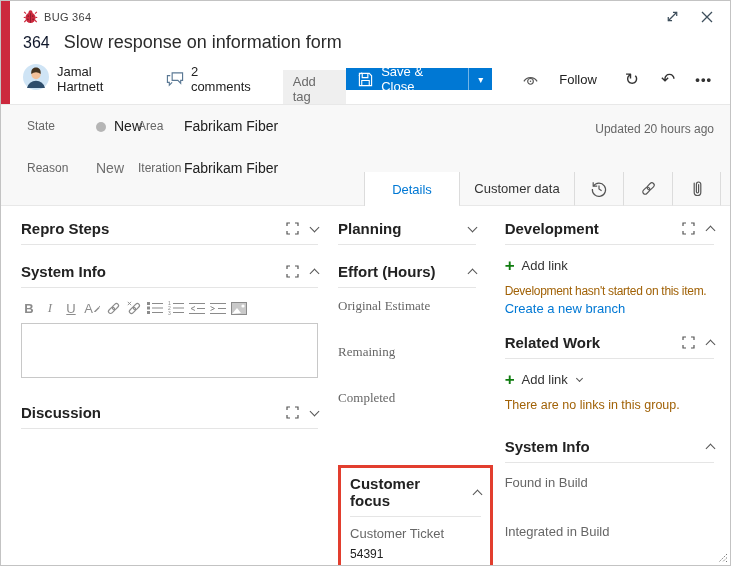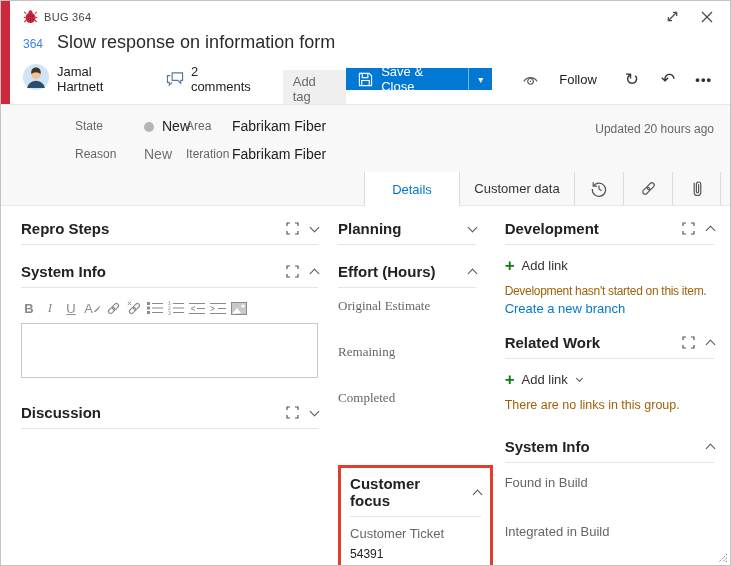--- a/index.html
+++ b/index.html
@@ -11,21 +11,21 @@
   *{box-sizing:border-box;}
   .red-stripe{position:absolute;left:0;top:0;width:9px;height:103px;background:#cc293d;}
 
   
   .hdr{height:103px;padding:8px 16px 0 22px;}
   .hdr-row1{display:flex;align-items:center;}
   .wi-type{font-size:11px;color:#424242;margin-left:6px;letter-spacing:.3px;}
   .hdr-win-icons{margin-left:auto;display:flex;align-items:center;gap:20px;}
   .win-btn{display:flex;align-items:center;cursor:pointer;}
   .hdr-row2{display:flex;align-items:baseline;margin-top:8px;}
-  .wi-id{font-size:12px;color:#3b82f6;}
+  .wi-id{font-size:16px;color:#0f172a;}
   .wi-title{font-size:18px;color:#2b2b2b;margin-left:14px;}
   .hdr-row3{display:flex;align-items:center;margin-top:11px;height:30px;}
   .assignee{display:flex;align-items:flex-start;}
   .assignee-name{font-size:13px;margin-left:8px;}
   .comments{display:flex;align-items:center;margin-left:28px;}
   .comments-text{font-size:13px;margin-left:7px;}
   .add-tag{margin-left:24px;background:#efefef;color:#6a6a6a;font-size:13px;
     padding:4px 10px;cursor:pointer;margin-top:20px;}
   .save-group{margin-left:auto;display:flex;height:22px;}
   .save-main{background:#0078d4;color:#fff;font-size:13px;display:flex;
@@ -35,21 +35,21 @@
   .follow{display:flex;align-items:center;gap:20px;margin-left:30px;font-size:13px;cursor:pointer;}
   .glyph-btn{font-size:17px;color:#333;cursor:pointer;line-height:1;}
   .refresh{margin-left:28px;}
   .undo{margin-left:22px;}
   .more{margin-left:20px;font-size:13px;font-weight:bold;letter-spacing:1px;margin-right:2px;}
 
   
   .band{height:102px;background:#f8f8f8;border-top:1px solid #e8e8e8;
     border-bottom:1px solid #e8e8e8;position:relative;}
   .fields{position:absolute;left:26px;top:13px;display:grid;
-    grid-template-columns:69px 42px 46px auto;row-gap:12px;align-items:center;margin-left:48px;}
+    grid-template-columns:69px 42px 46px auto;row-gap:26px;align-items:center;}
   .f-label{font-size:12px;color:#666;}
   .f-value{font-size:14px;color:#212121;white-space:nowrap;cursor:pointer;}
   .f-value.gray{color:#6f6f6f;}
   .state-dot{display:inline-block;width:10px;height:10px;border-radius:50%;
     background:#b5b5b5;margin-right:8px;vertical-align:-1px;}
   .updated{position:absolute;right:16px;top:17px;font-size:12px;color:#666;}
   .tabs{position:absolute;right:9px;bottom:-1px;display:flex;height:34px;}
   .tab{display:flex;align-items:center;justify-content:center;font-size:13px;color:#333;
     border-left:1px solid #dcdcdc;border-bottom:1px solid #e8e8e8;cursor:pointer;padding:0 10px;}
   .tab:last-child{border-right:1px solid #dcdcdc;}

